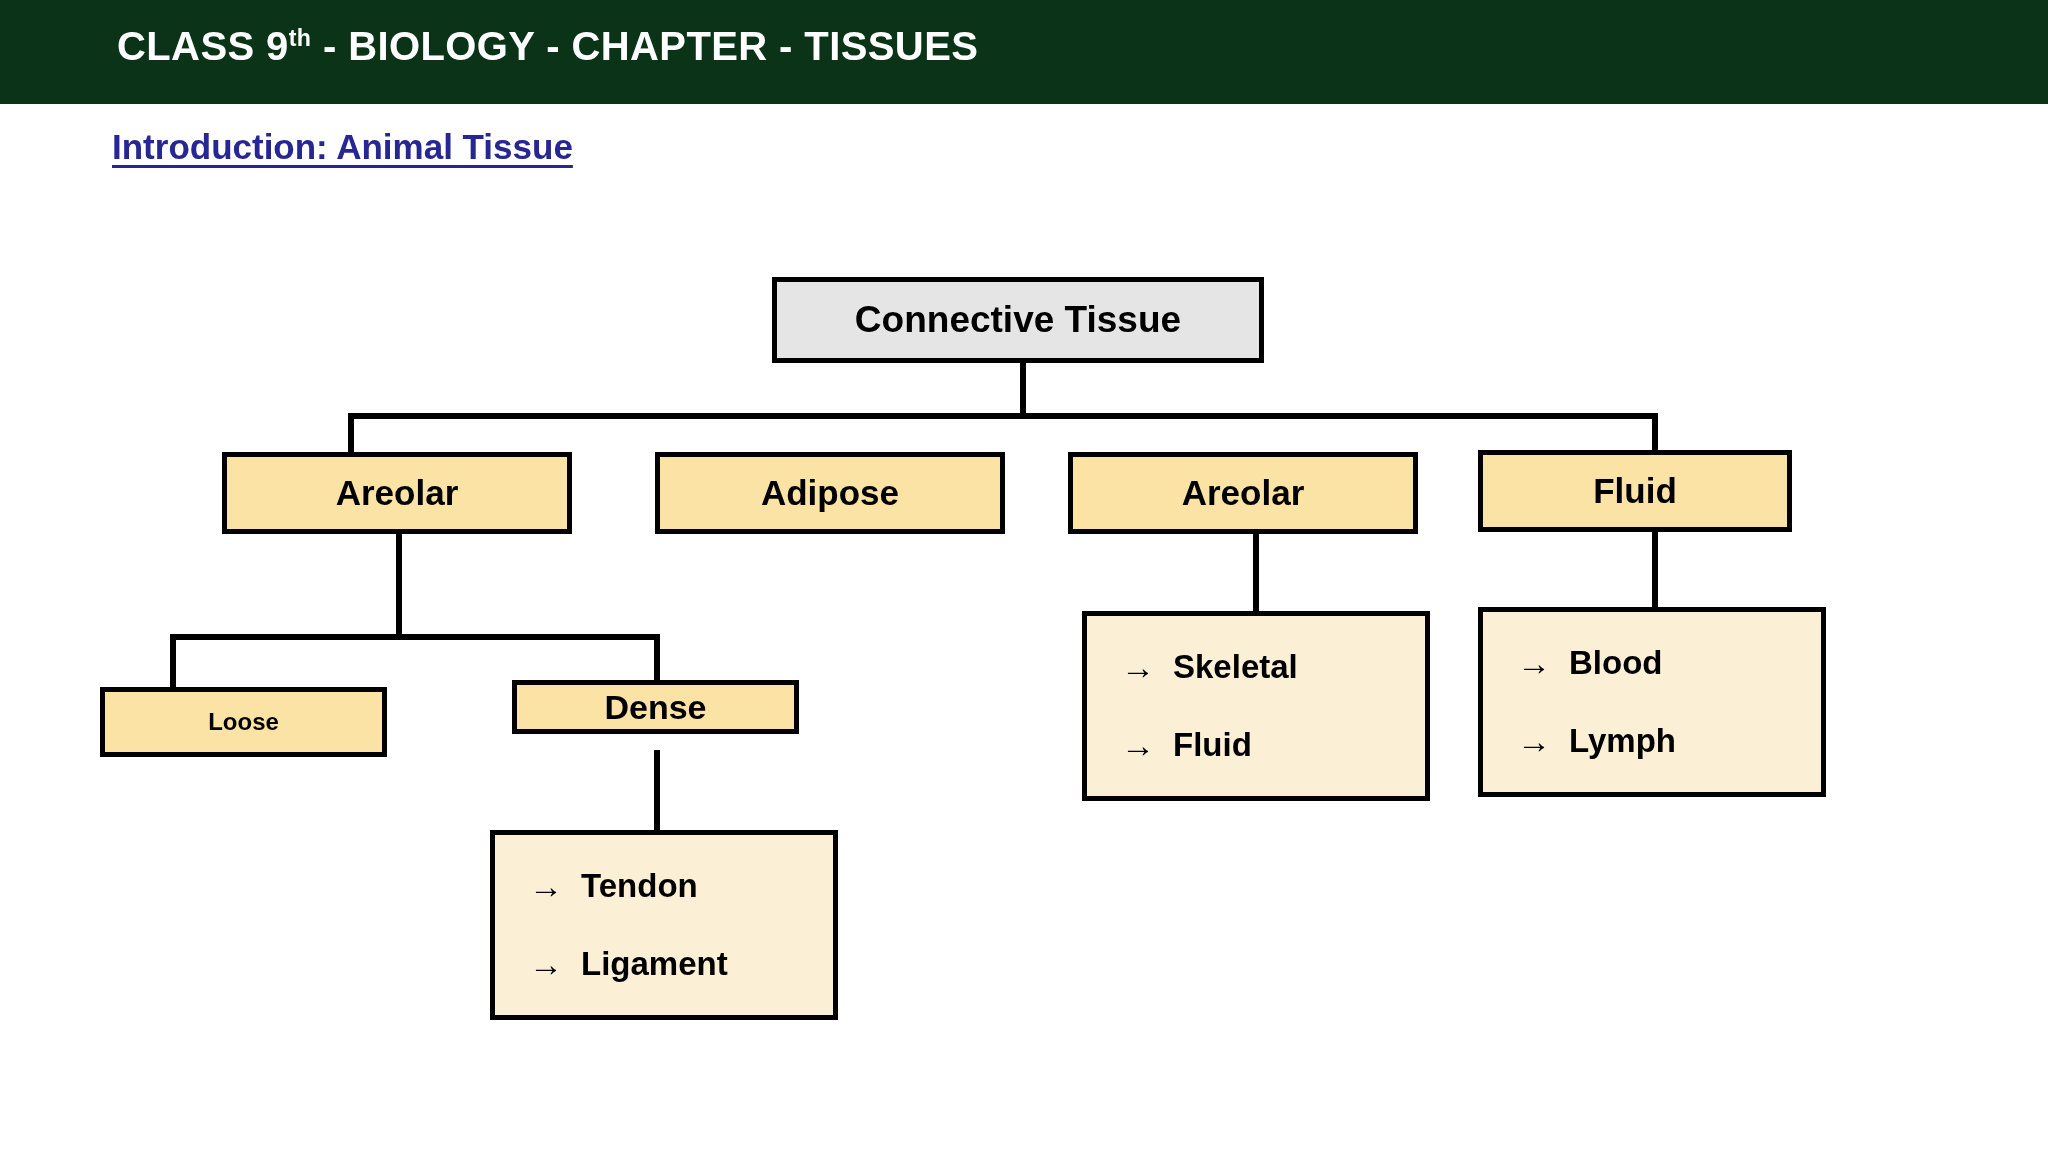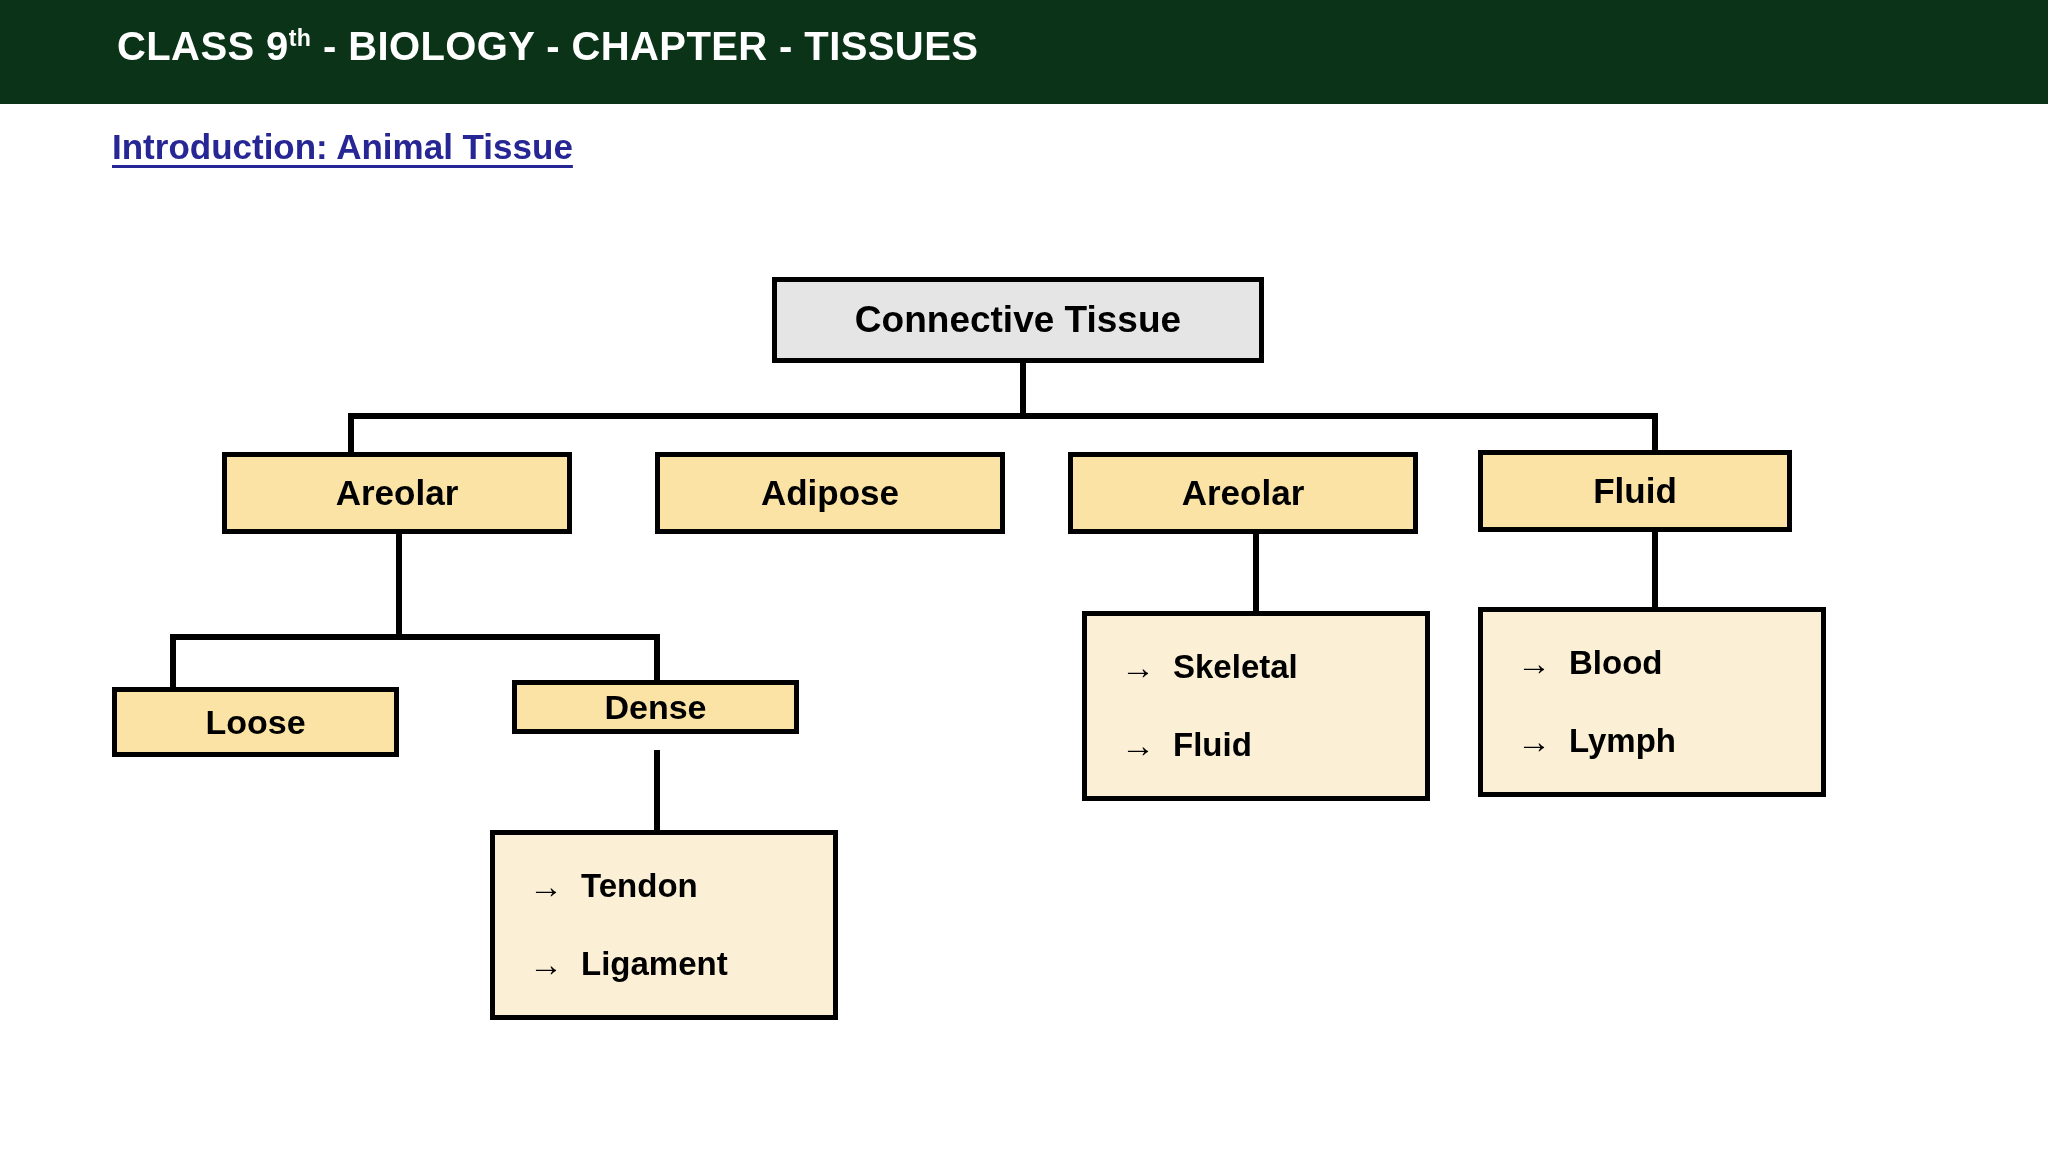--- a/index.html
+++ b/index.html
@@ -169,21 +169,21 @@
   </div>
 
   <div class="node level2" style="left:1068px; top:452px; width:350px; height:82px; font-size:35px;">
     <span>Areolar</span>
   </div>
 
   <div class="node level2" style="left:1478px; top:450px; width:314px; height:82px; font-size:35px;">
     <span>Fluid</span>
   </div>
 
-  <div class="node level3" style="left:112px; top:687px; width:287px; height:70px; font-size:34px;">
+  <div class="node level3" style="left:100px; top:687px; width:287px; height:70px; font-size:24px;">
     <span>Loose</span>
   </div>
 
   <div class="node level3" style="left:512px; top:680px; width:287px; height:54px; font-size:34px;">
     <span>Dense</span>
   </div>
 
   <div class="listbox" style="left:490px; top:830px; width:348px; height:190px; padding-left:34px; gap:40px;">
     <div class="list-item">
       <span class="arrow-icon">→</span>

